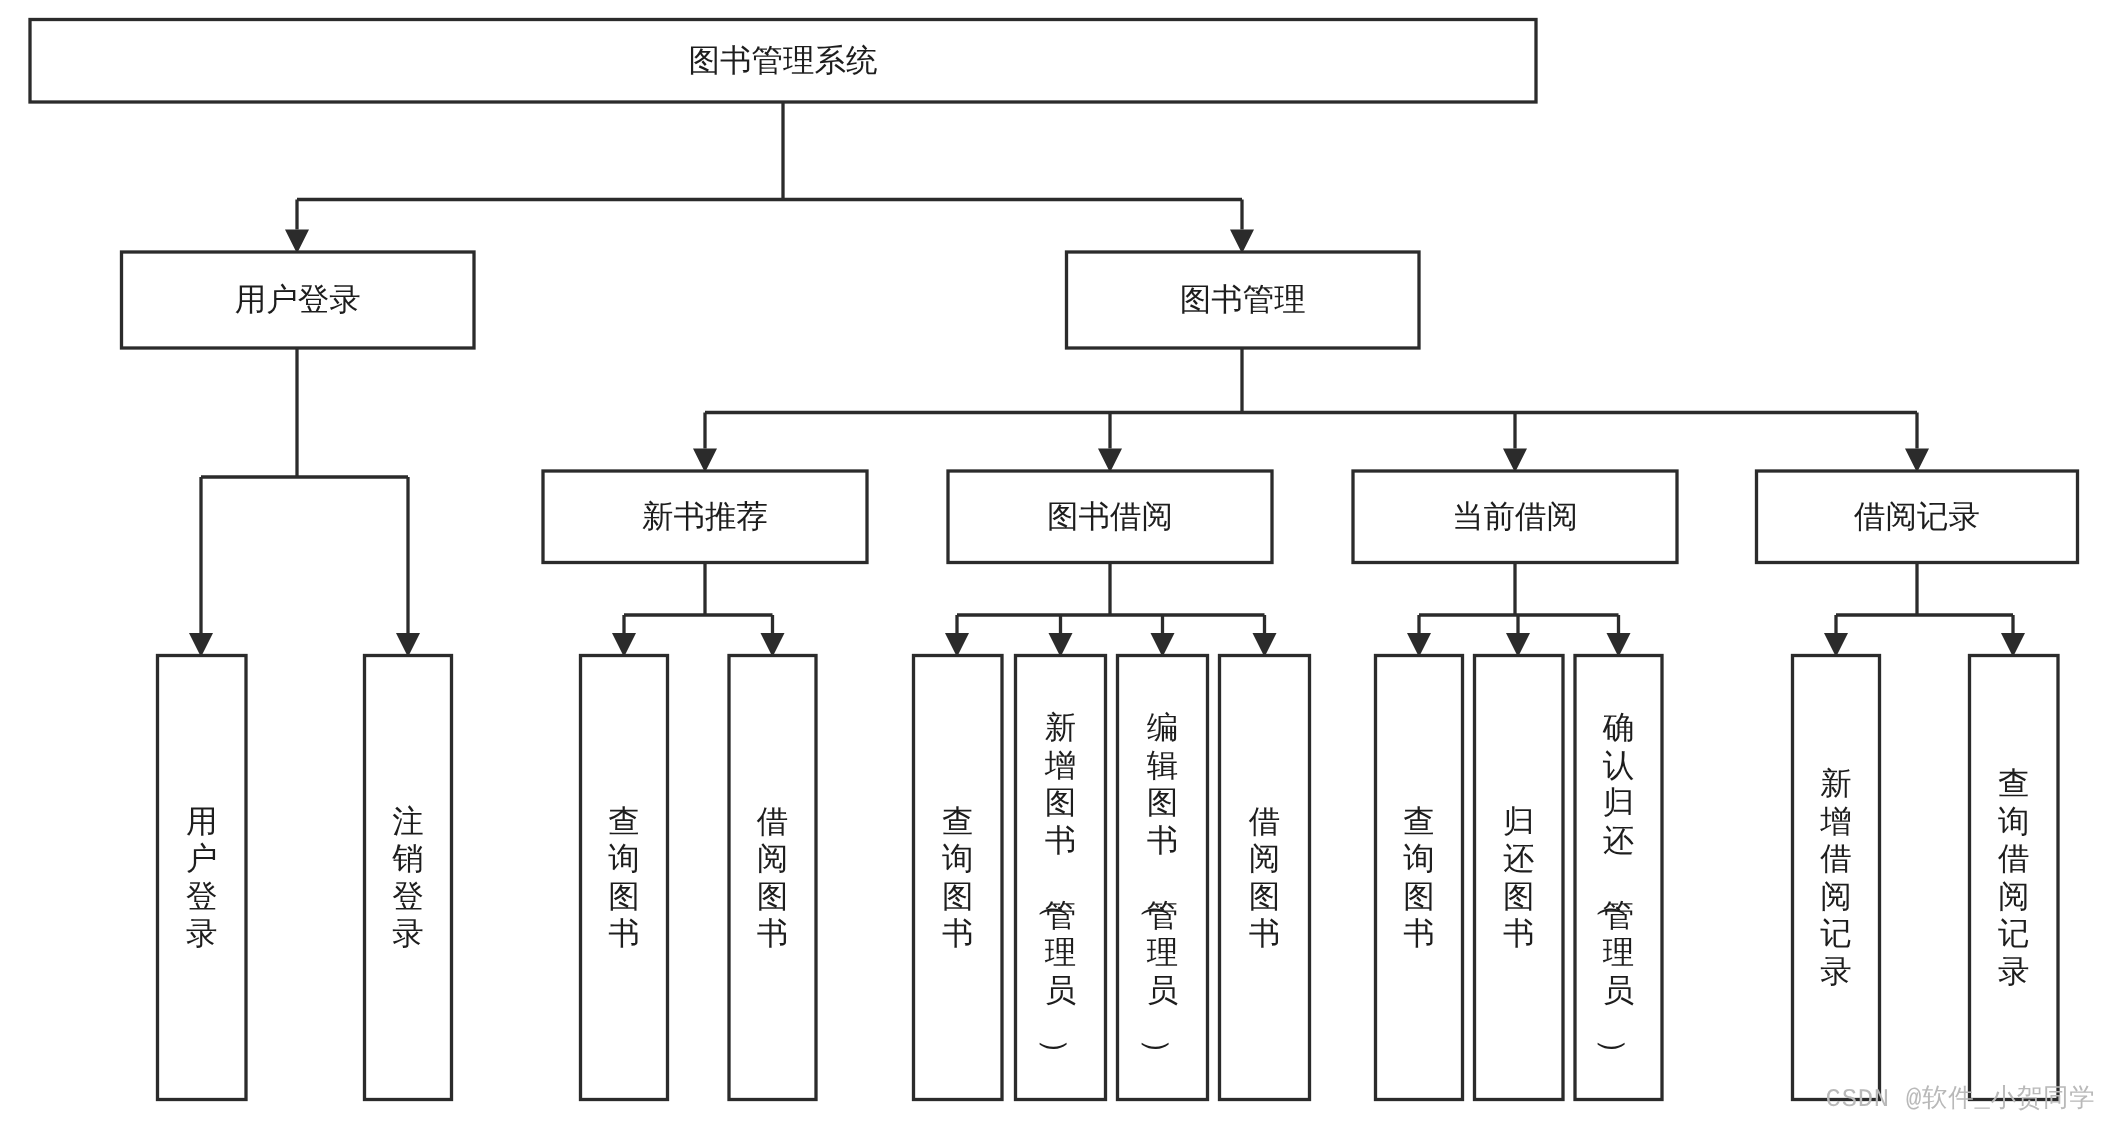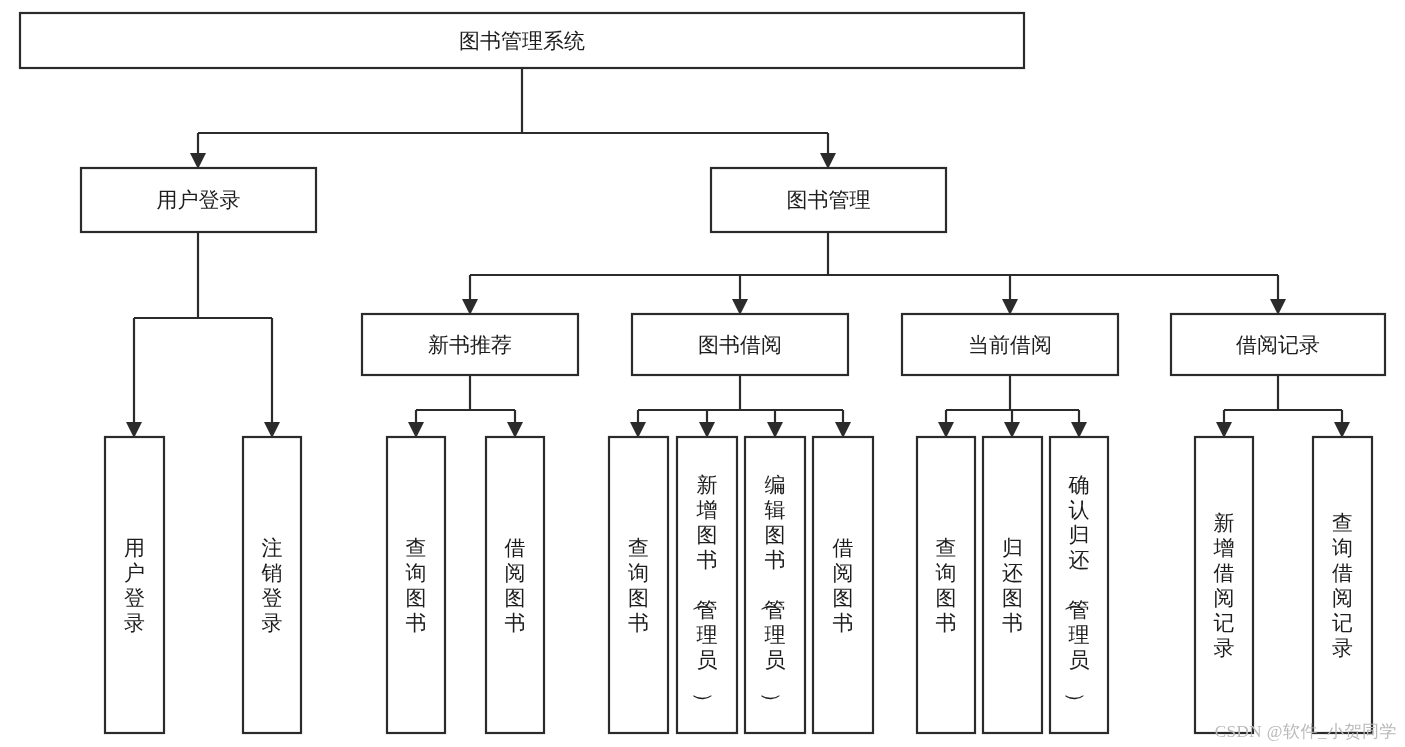--- a/index.html
+++ b/index.html
@@ -53,21 +53,21 @@
     stroke-linecap: butt;
   }
   .arrow-head {
     fill: #2b2b2b;
     stroke: none;
   }
   .watermark {
     position: absolute;
     right: 8px;
     bottom: 4px;
-    font-family: Liberation Serif, serif;
+    font-family: Liberation Mono, monospace;
     font-size: 17px;
     color: #b9b9b9;
     white-space: nowrap;
     letter-spacing: 0.5px;
     user-select: none;
   }
 </style>
 </head>
 <body>
 

